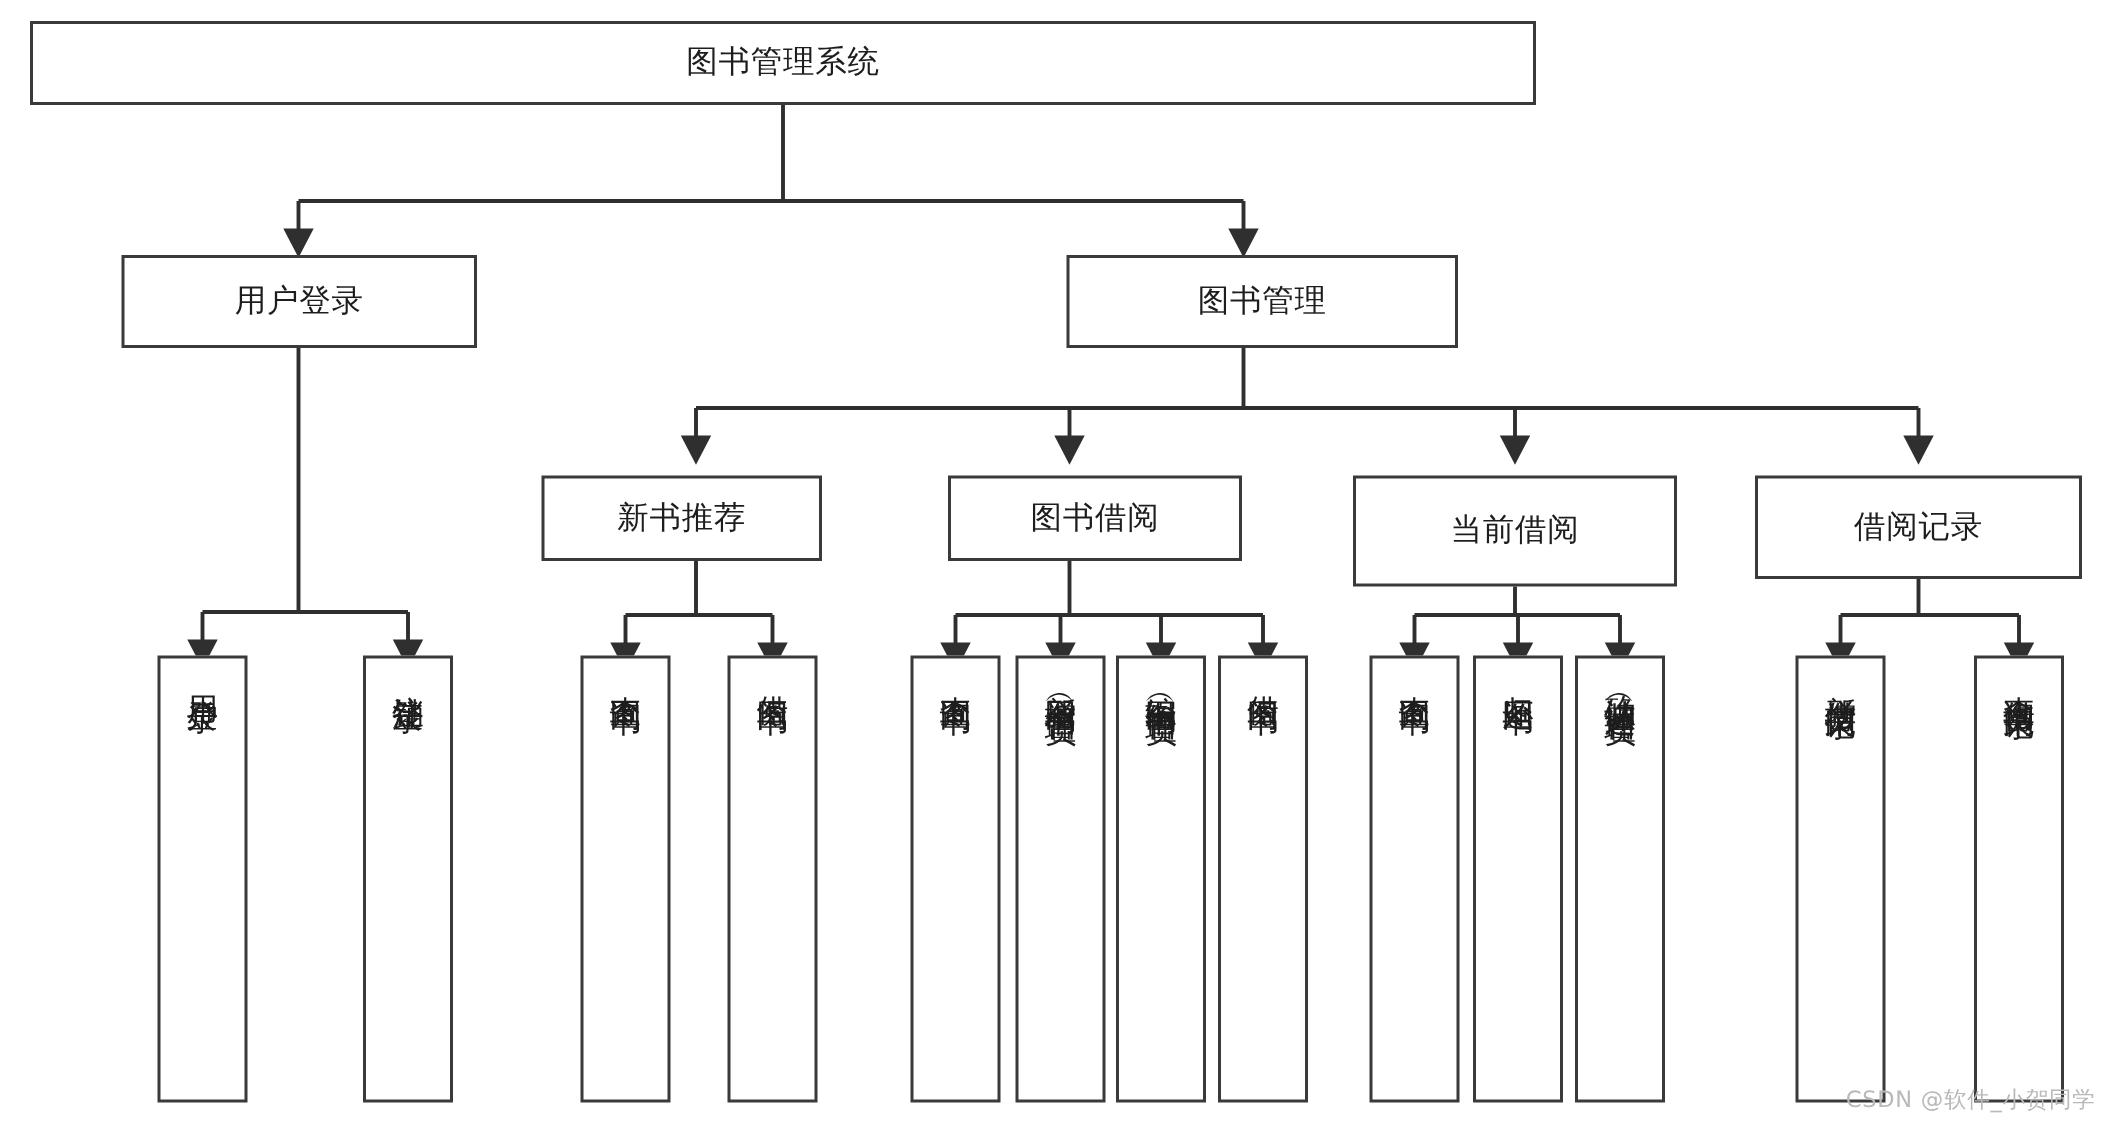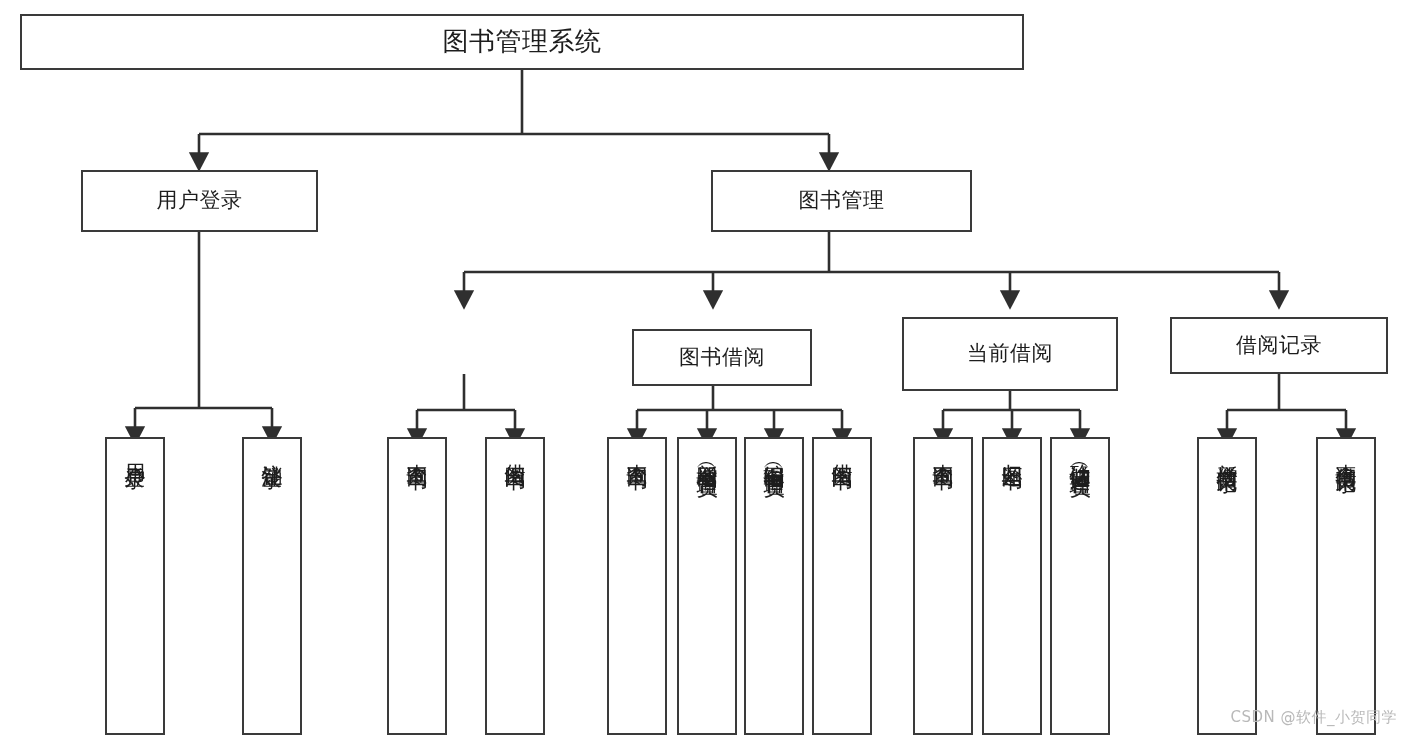--- a/index.html
+++ b/index.html
@@ -40,39 +40,39 @@
     display: block;
     line-height: 1.12;
     letter-spacing: 0.5px;
   }
   
   .node.h .lbl {
     writing-mode: horizontal-tb;
     font-size: 21px;
     white-space: nowrap;
   }
-  .node.root .lbl { font-size: 26px; }
+  .node.root .lbl { font-size: 21px; }
   
   .node.v {
     align-items: flex-start;
     justify-content: center;
     padding-top: 8px;
   }
   .node.v .lbl {
     writing-mode: vertical-rl;
     text-orientation: upright;
     font-size: 21px;
     line-height: 1.05;
     letter-spacing: 2px;
     white-space: nowrap;
   }
   #watermark {
     position: absolute;
     right: 8px;
-    bottom: 20px;
+    bottom: 4px;
     font-size: 15px;
     color: #b9b9b9;
     z-index: 5;
     white-space: nowrap;
     letter-spacing: 0.5px;
   }
 </style>
 </head>
 <body>
 
@@ -125,27 +125,30 @@
     <span class="lbl">图书管理系统</span>
   </div>
 
   <div class="node h" id="n-l2-0" style="left: 81px; top: 170px; width: 237px; height: 62px;">
     <span class="lbl">用户登录</span>
   </div>
   <div class="node h" id="n-l2-1" style="left: 711px; top: 170px; width: 261px; height: 62px;">
     <span class="lbl">图书管理</span>
   </div>
 
-  <div class="node h" id="n-l3-1" style="left: 632px; top: 317px; width: 180px; height: 57px; margin-top: 12px;">
+  <div class="node h" id="n-l3-0" style="left: 361px; top: 317px; width: 187px; height: 57px;">
+    <span class="lbl">新书推荐</span>
+  </div>
+  <div class="node h" id="n-l3-1" style="left: 632px; top: 317px; width: 196px; height: 57px;">
     <span class="lbl">图书借阅</span>
   </div>
   <div class="node h" id="n-l3-2" style="left: 902px; top: 317px; width: 216px; height: 74px;">
     <span class="lbl">当前借阅</span>
   </div>
-  <div class="node h" id="n-l3-3" style="left: 1170px; top: 317px; width: 218px; height: 57px;">
+  <div class="node h" id="n-l3-3" style="left: 1170px; top: 317px; width: 218px; height: 69px;">
     <span class="lbl">借阅记录</span>
   </div>
 
   <div class="node v" id="n-lf-0" style="left: 105px; top: 437px; width: 60px; height: 298px;">
     <span class="lbl">用户登录</span>
   </div>
   <div class="node v" id="n-lf-1" style="left: 242px; top: 437px; width: 60px; height: 298px;">
     <span class="lbl">注销登录</span>
   </div>
   <div class="node v" id="n-lf-2" style="left: 387px; top: 437px; width: 60px; height: 298px;">

